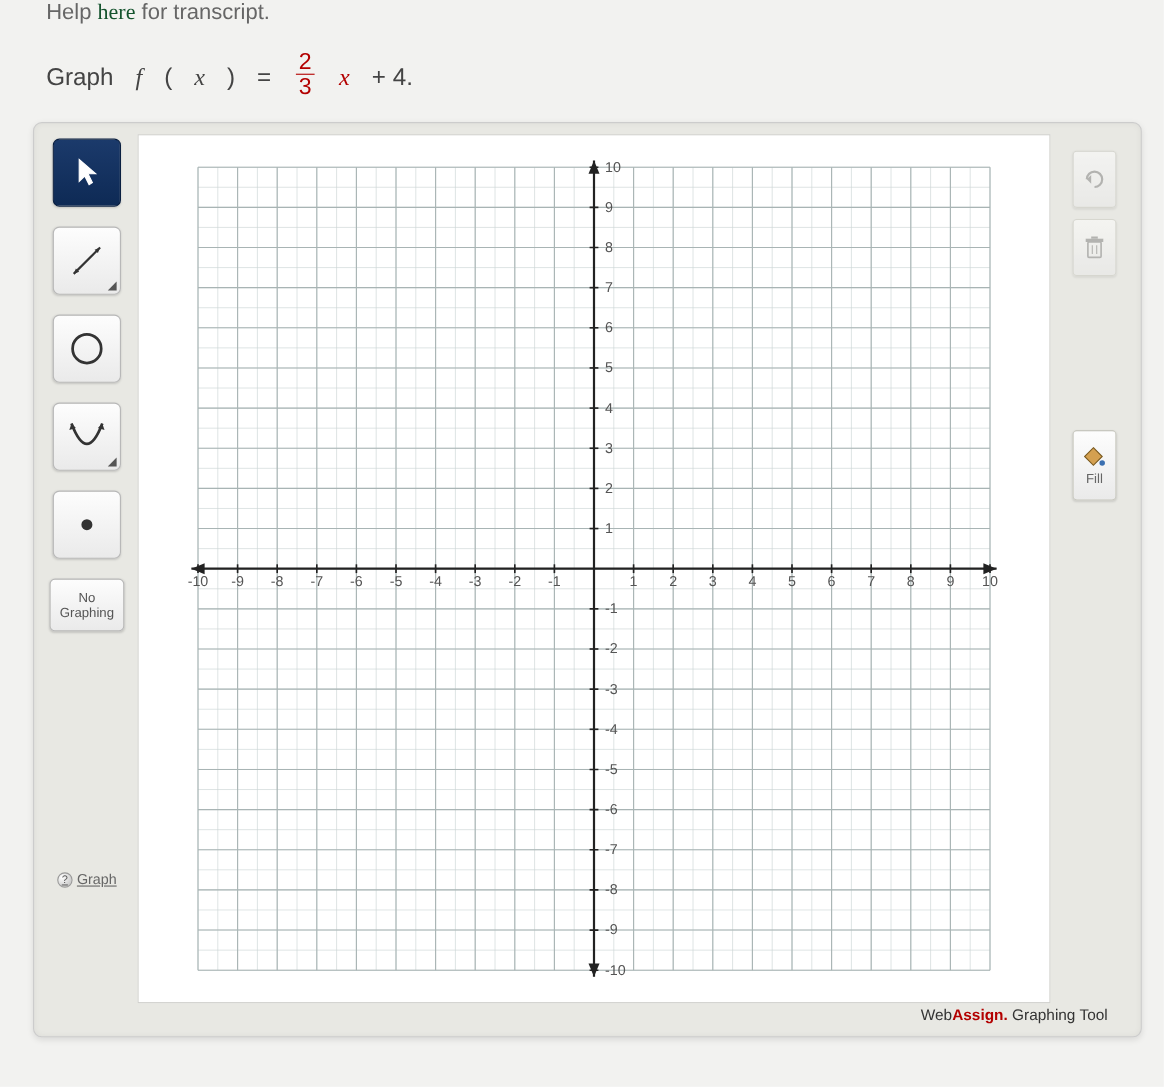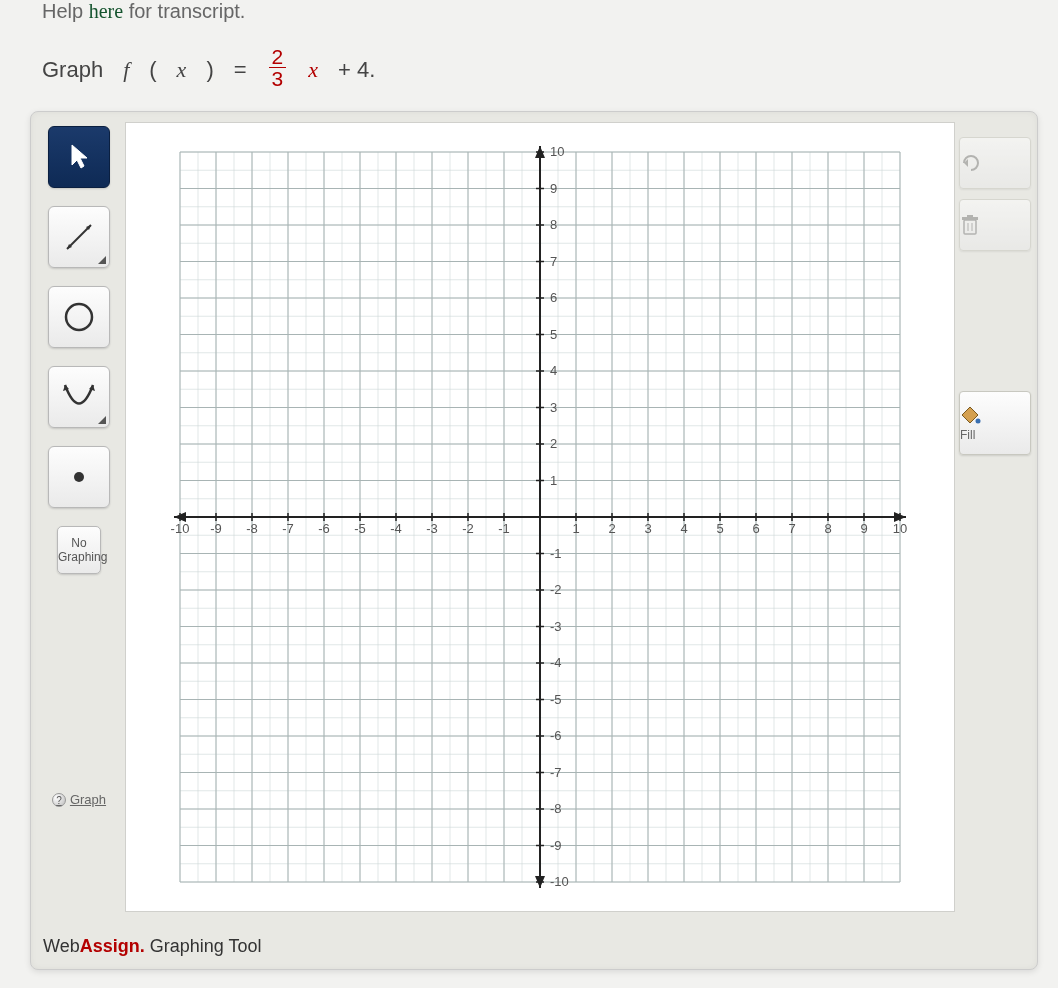--- a/index.html
+++ b/index.html
@@ -79,21 +79,21 @@
     border-color: #0a1f40;
   }
   .tool-corner {
     position: absolute;
     right: 3px; bottom: 3px;
     width: 0; height: 0;
     border-left: 8px solid transparent;
     border-bottom: 8px solid #555;
   }
   .nosol-btn {
-    width: 44px;
+    width: 68px;
     height: 48px;
     background: linear-gradient(#fdfdfd,#eaeaea);
     border: 1px solid #b8b8b8;
     border-radius: 5px;
     font-size: 12px;
     text-align: center;
     display: flex;
     flex-direction: column;
     justify-content: center;
     line-height: 1.2;
@@ -135,39 +135,39 @@
   }
   .right-tools {
     display: flex;
     flex-direction: column;
     gap: 10px;
     width: 60px;
     align-items: center;
     padding-top: 15px;
   }
   .rt-btn {
-    width: 72px; height: 52px;
+    width: 40px; height: 52px;
     background: linear-gradient(#fdfdfd,#eaeaea);
     border: 1px solid #c8c8c0;
     border-radius: 4px;
     display: flex;
     flex-direction: column;
-    align-items: flex-start;
+    align-items: center;
     justify-content: center;
     font-size: 12px;
     color: #666;
     cursor: pointer;
     box-shadow: 0 1px 2px rgba(0,0,0,0.12);
     gap: 2px;
   }
   .rt-btn.dim { opacity: 0.55; }
   .footer {
-    text-align: left;
-    font-size: 18px;
-    padding: 24px 18px 4px 0;
+    text-align: right;
+    font-size: 14px;
+    padding: 2px 18px 4px 0;
     color: #333;
   }
   .footer b { color: #b30000; font-weight: bold; }
   svg text { font-family: Arial, sans-serif; }
 </style>
 </head>
 <body>
 
 <div class="transcript-line">
   <span>Help </span><a href="#">here</a><span> for transcript.</span>

